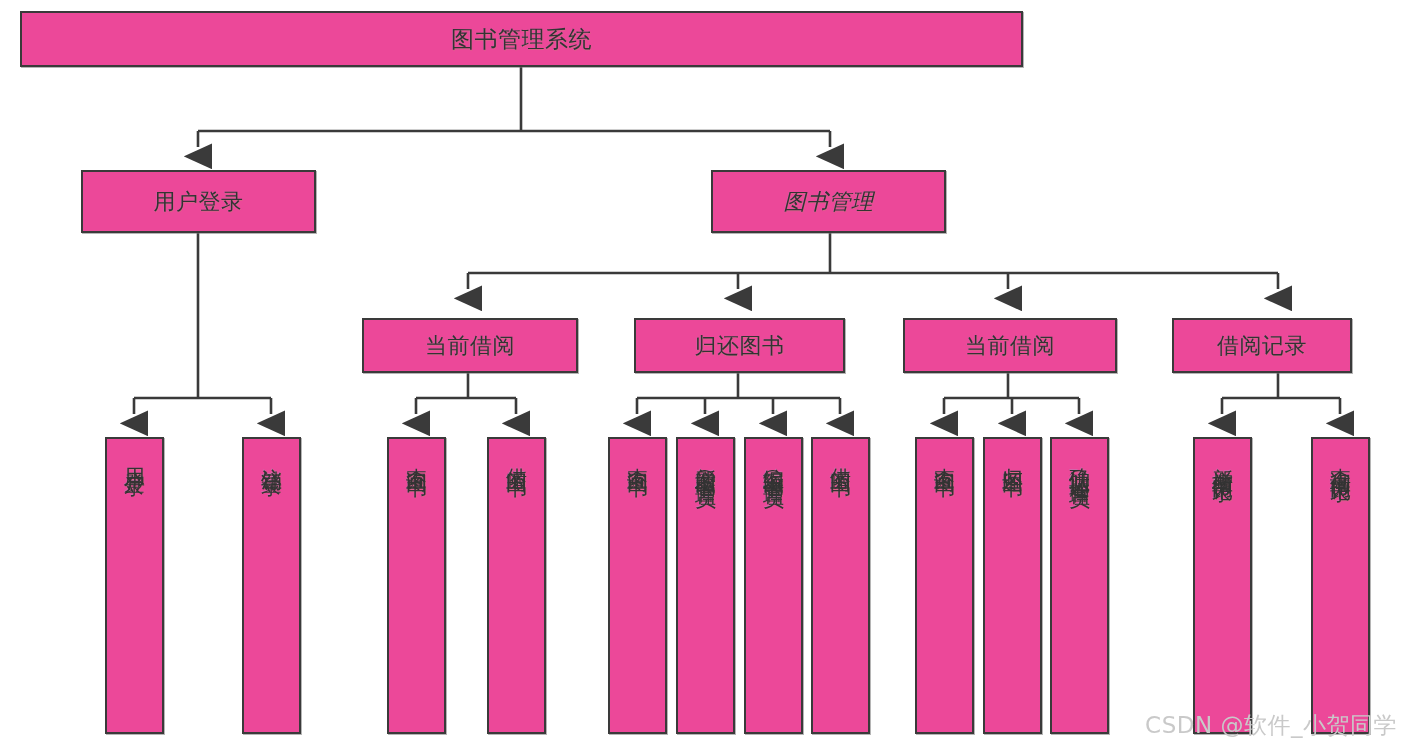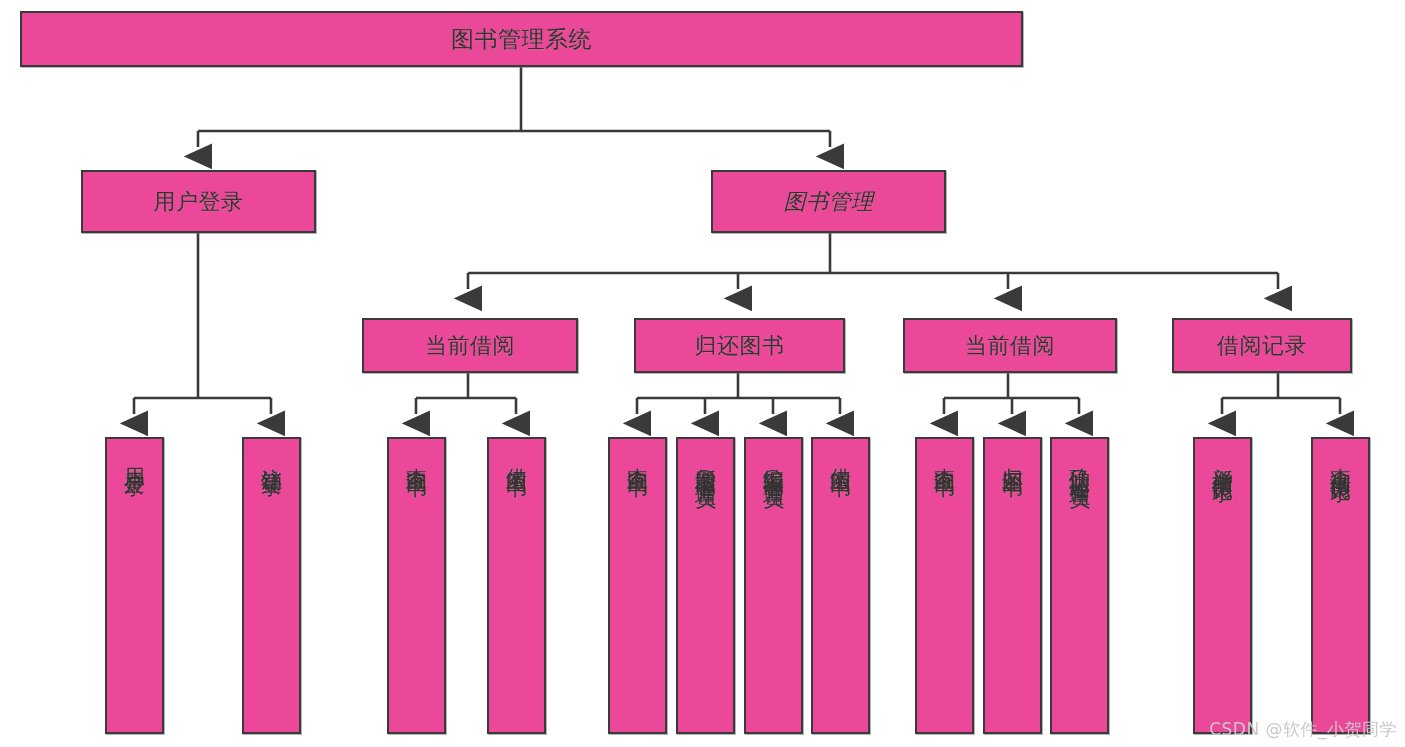--- a/index.html
+++ b/index.html
@@ -58,21 +58,21 @@
     text-orientation: upright;
     font-size: 21px;
     letter-spacing: 3px;
     line-height: 1.05;
     white-space: nowrap;
   }
   #watermark {
     position: absolute;
     right: 8px;
     bottom: 6px;
-    font-size: 17px;
+    font-size: 23px;
     color: #c9c9c9;
     letter-spacing: 0.5px;
     white-space: nowrap;
     z-index: 5;
     user-select: none;
   }
 </style>
 </head>
 <body>
 

